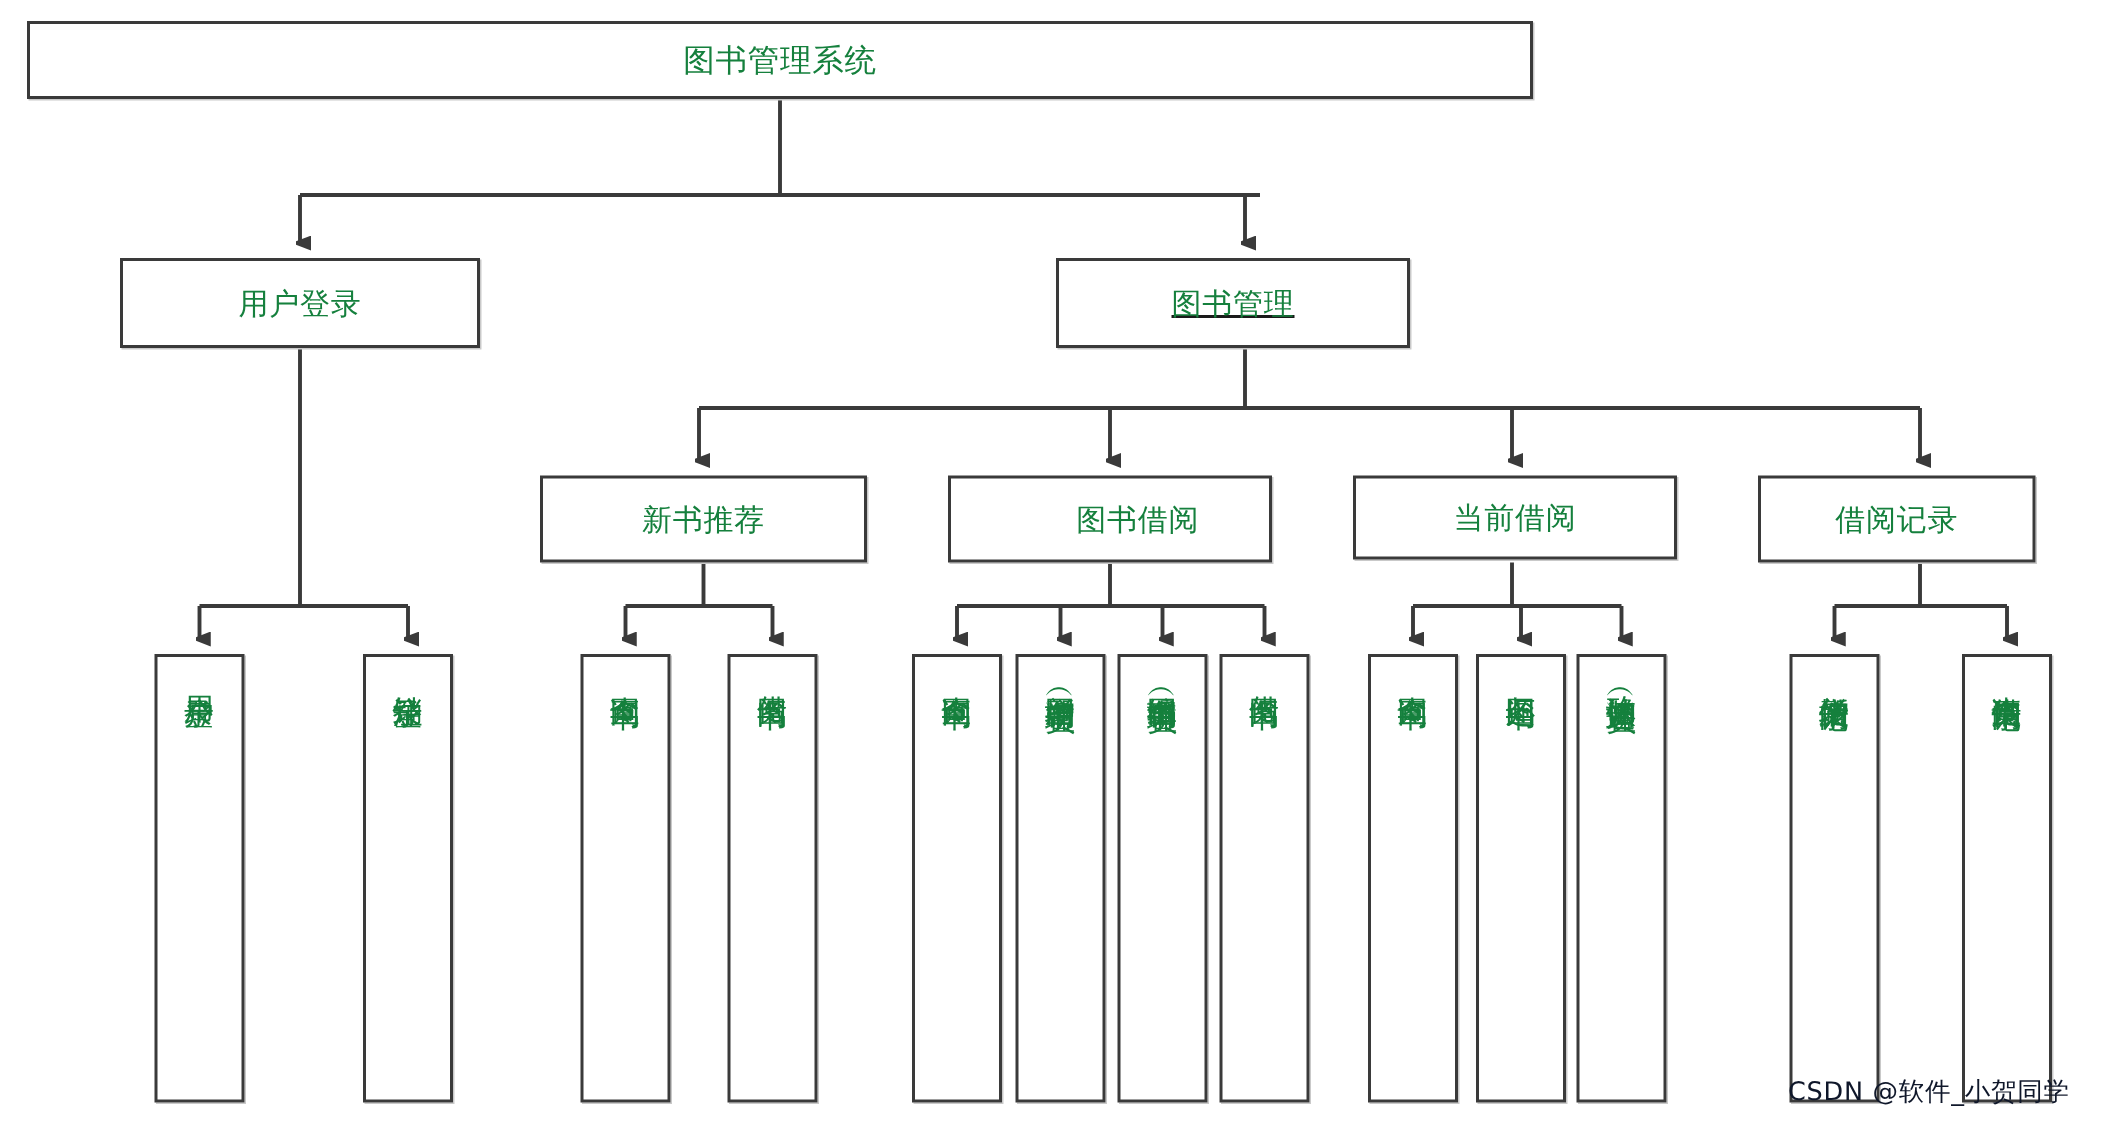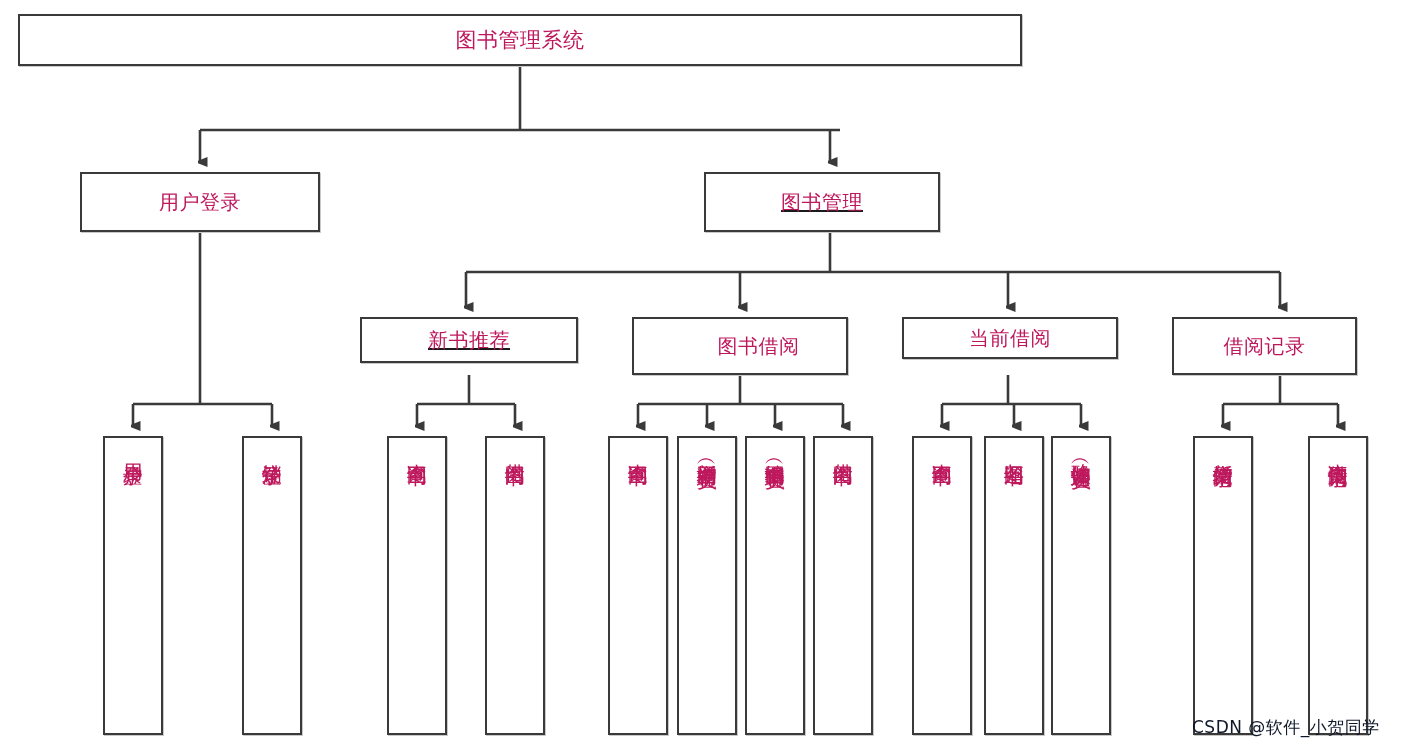--- a/index.html
+++ b/index.html
@@ -27,21 +27,21 @@
     border:2px solid #3a3a3a;
     display:flex;
     align-items:center;
     justify-content:center;
     box-shadow:1px 1px 0 0 #c9c9c9;
   }
   .node .lbl{
     font-size:20px;
     line-height:1.15;
     letter-spacing:0.5px;
-    color:#be185d;
+    color:#15803d;
     text-align:right;
     white-space:nowrap;
   }
   .node.root .lbl{font-size:21px;}
   .node.leaf{
     align-items:flex-start;
     justify-content:center;
     padding-top:10px;
   }
   .node.leaf .lbl{
@@ -121,29 +121,29 @@
   </div>
 
   <div class="node" style="left:80px; top:172px; width:240px; height:60px;">
     <span class="lbl">用户登录</span>
   </div>
 
   <div class="node" style="left:704px; top:172px; width:236px; height:60px;text-decoration:underline;">
     <span class="lbl">图书管理</span>
   </div>
 
-  <div class="node" style="left:360px; top:317px; width:218px; height:46px;text-decoration:underline;">
+  <div class="node" style="left:360px; top:317px; width:218px; height:58px;">
     <span class="lbl">新书推荐</span>
   </div>
 
   <div class="node" style="left:632px; top:317px; width:216px; height:58px;padding-left:37px;">
     <span class="lbl">图书借阅</span>
   </div>
 
-  <div class="node" style="left:902px; top:317px; width:216px; height:42px;">
+  <div class="node" style="left:902px; top:317px; width:216px; height:56px;">
     <span class="lbl">当前借阅</span>
   </div>
 
   <div class="node" style="left:1172px; top:317px; width:185px; height:58px;">
     <span class="lbl">借阅记录</span>
   </div>
 
   <div class="node leaf" style="left:103px; top:436px; width:60px; height:299px;">
     <span class="lbl">用户登录</span>
   </div>

